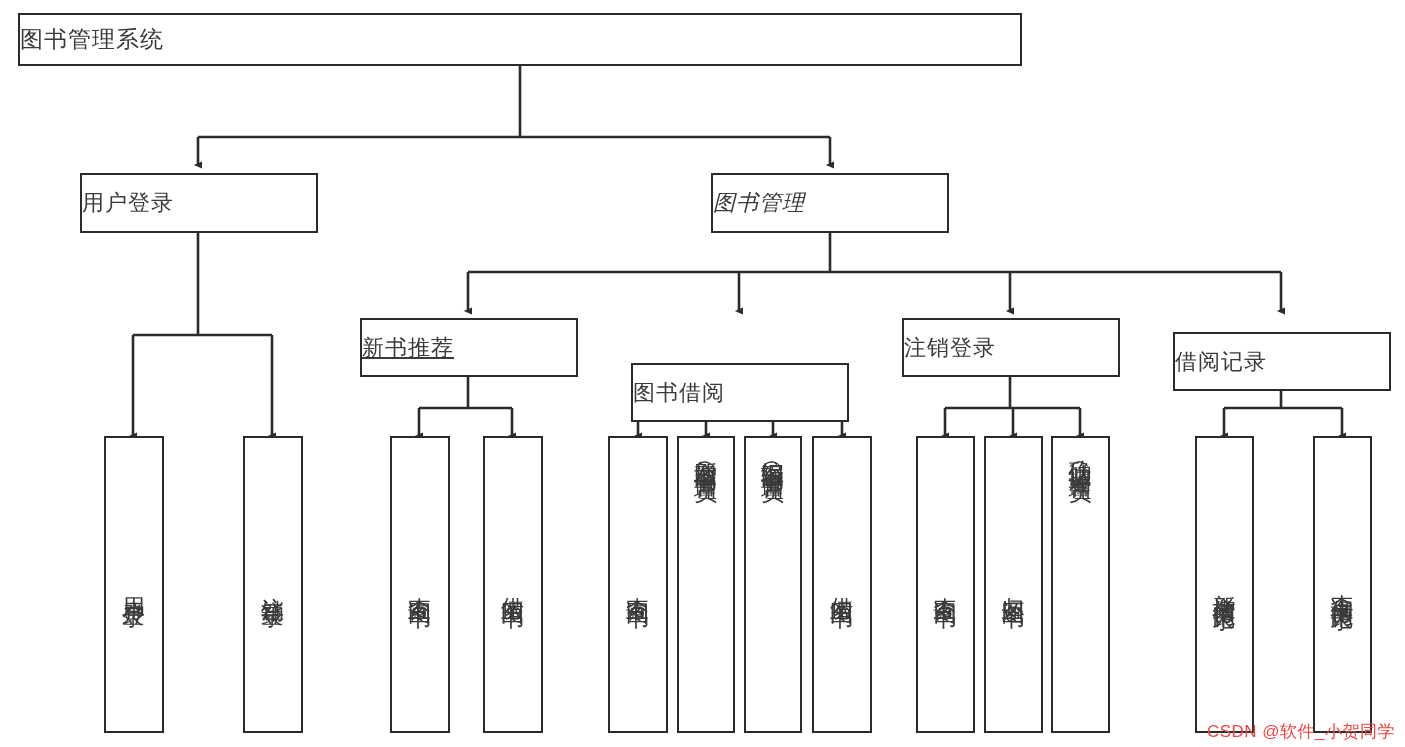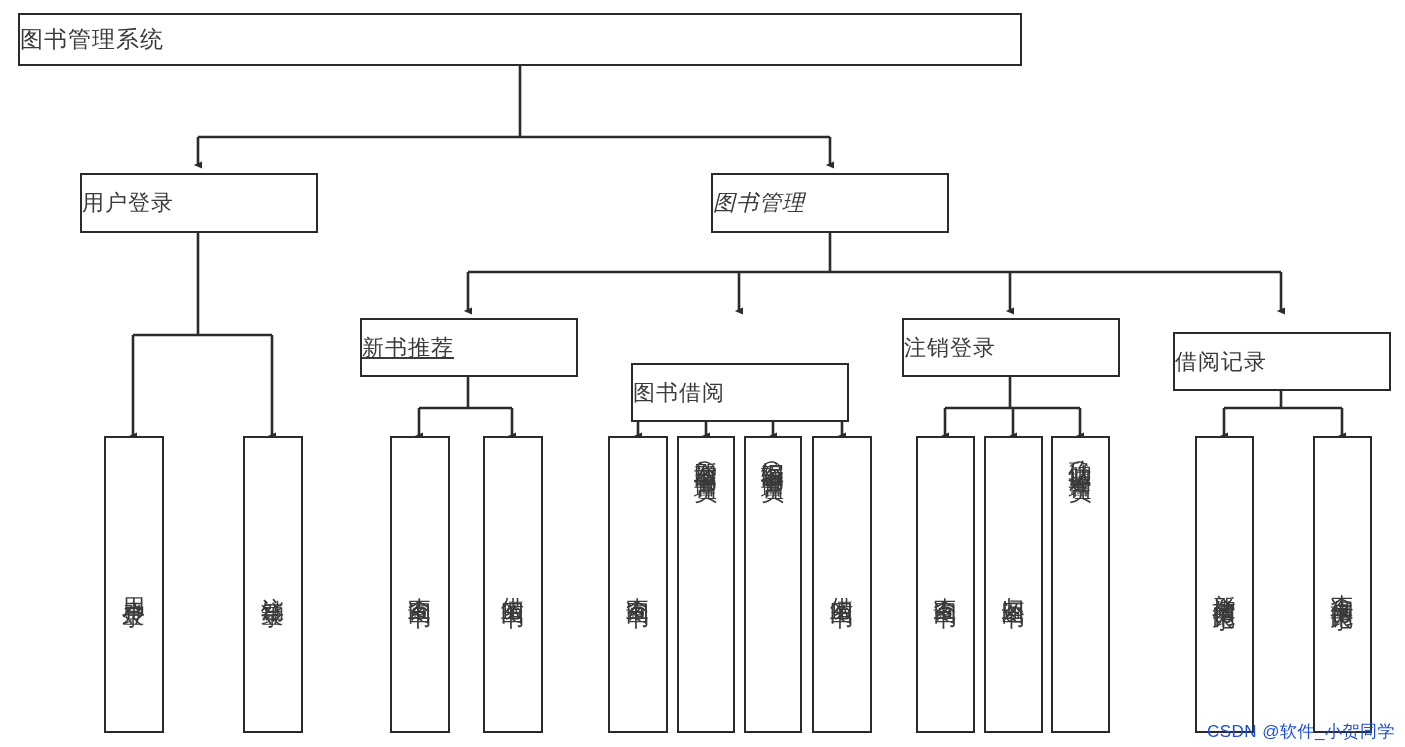--- a/index.html
+++ b/index.html
@@ -62,21 +62,21 @@
     margin-bottom: auto;
   }
   .node.v.top .vtext {
     margin-top: 4px;
   }
   .watermark {
     position: absolute;
     right: 10px;
     bottom: 4px;
     font-size: 17px;
-    color: #1d4ed8;
+    color: #ef4444;
     letter-spacing: 0.5px;
     white-space: nowrap;
   }
 </style>
 </head>
 <body>
 
 <div id="canvas">
 
   <svg id="wires" viewBox="0 0 1405 747" xmlns="http://www.w3.org/2000/svg">

